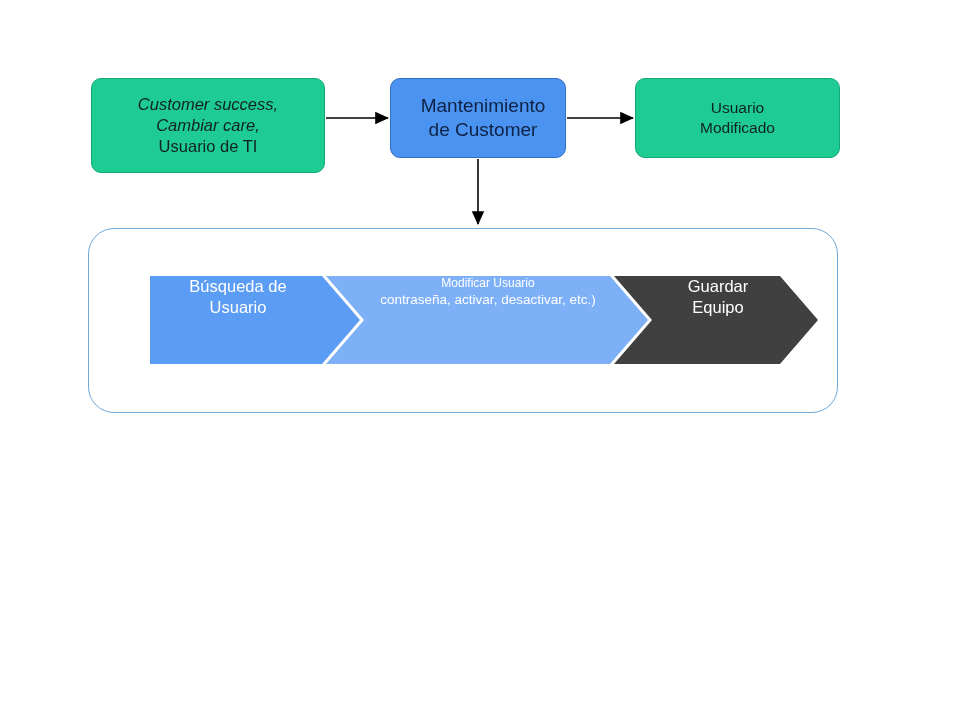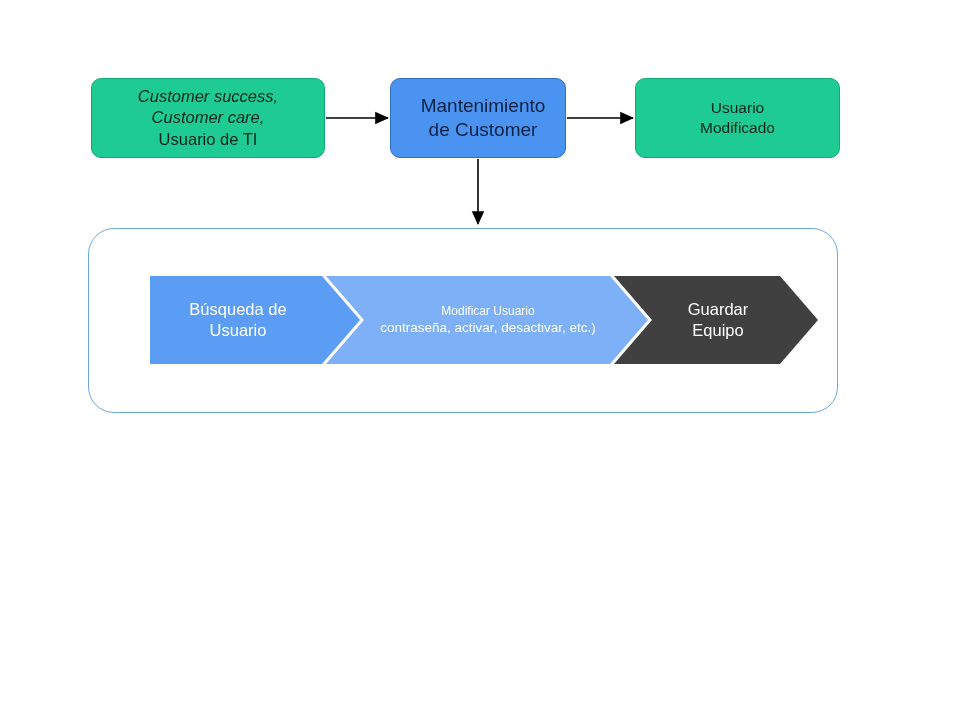--- a/index.html
+++ b/index.html
@@ -31,21 +31,21 @@
     align-items: center;
     justify-content: center;
     text-align: center;
     line-height: 1.28;
     color: #10231f;
   }
   .node-source {
     left: 91px;
     top: 78px;
     width: 234px;
-    height: 80px;
+    height: 95px;
     background: #1ecb93;
     border: 1px solid #12a87a;
     font-size: 16.5px;
   }
   .node-source .line-italic { font-style: italic; }
 
   .node-process {
     left: 390px;
     top: 78px;
     width: 176px;
@@ -98,21 +98,20 @@
     left: 150px;
     top: 276px;
     width: 668px;
     height: 88px;
   }
   .chev {
     position: absolute;
     top: 0;
     height: 88px;
     display: flex;
-    align-items: center;
     justify-content: center;
     text-align: center;
     color: #ffffff;
     box-sizing: border-box;
   }
   .chev-1 {
     left: 0px;
     width: 210px;
     background: #5b9cf5;
     clip-path: polygon(0 0, 172px 0, 210px 50%, 172px 100%, 0 100%);
@@ -145,21 +144,21 @@
   .chev-sub { font-size: 13.5px; }
 </style>
 </head>
 <body>
 
 <div class="canvas">
 
   <div class="node node-source">
     <span class="stack">
       <span class="line-italic">Customer success,</span>
-      <span class="line-italic">Customer care,</span>
+      <span class="line-italic">Cambiar care,</span>
       <span>Usuario de TI</span>
     </span>
   </div>
 
   <div class="node node-process">
     <span class="stack">
       <span>Mantenimiento</span>
       <span>de Customer</span>
     </span>
   </div>

